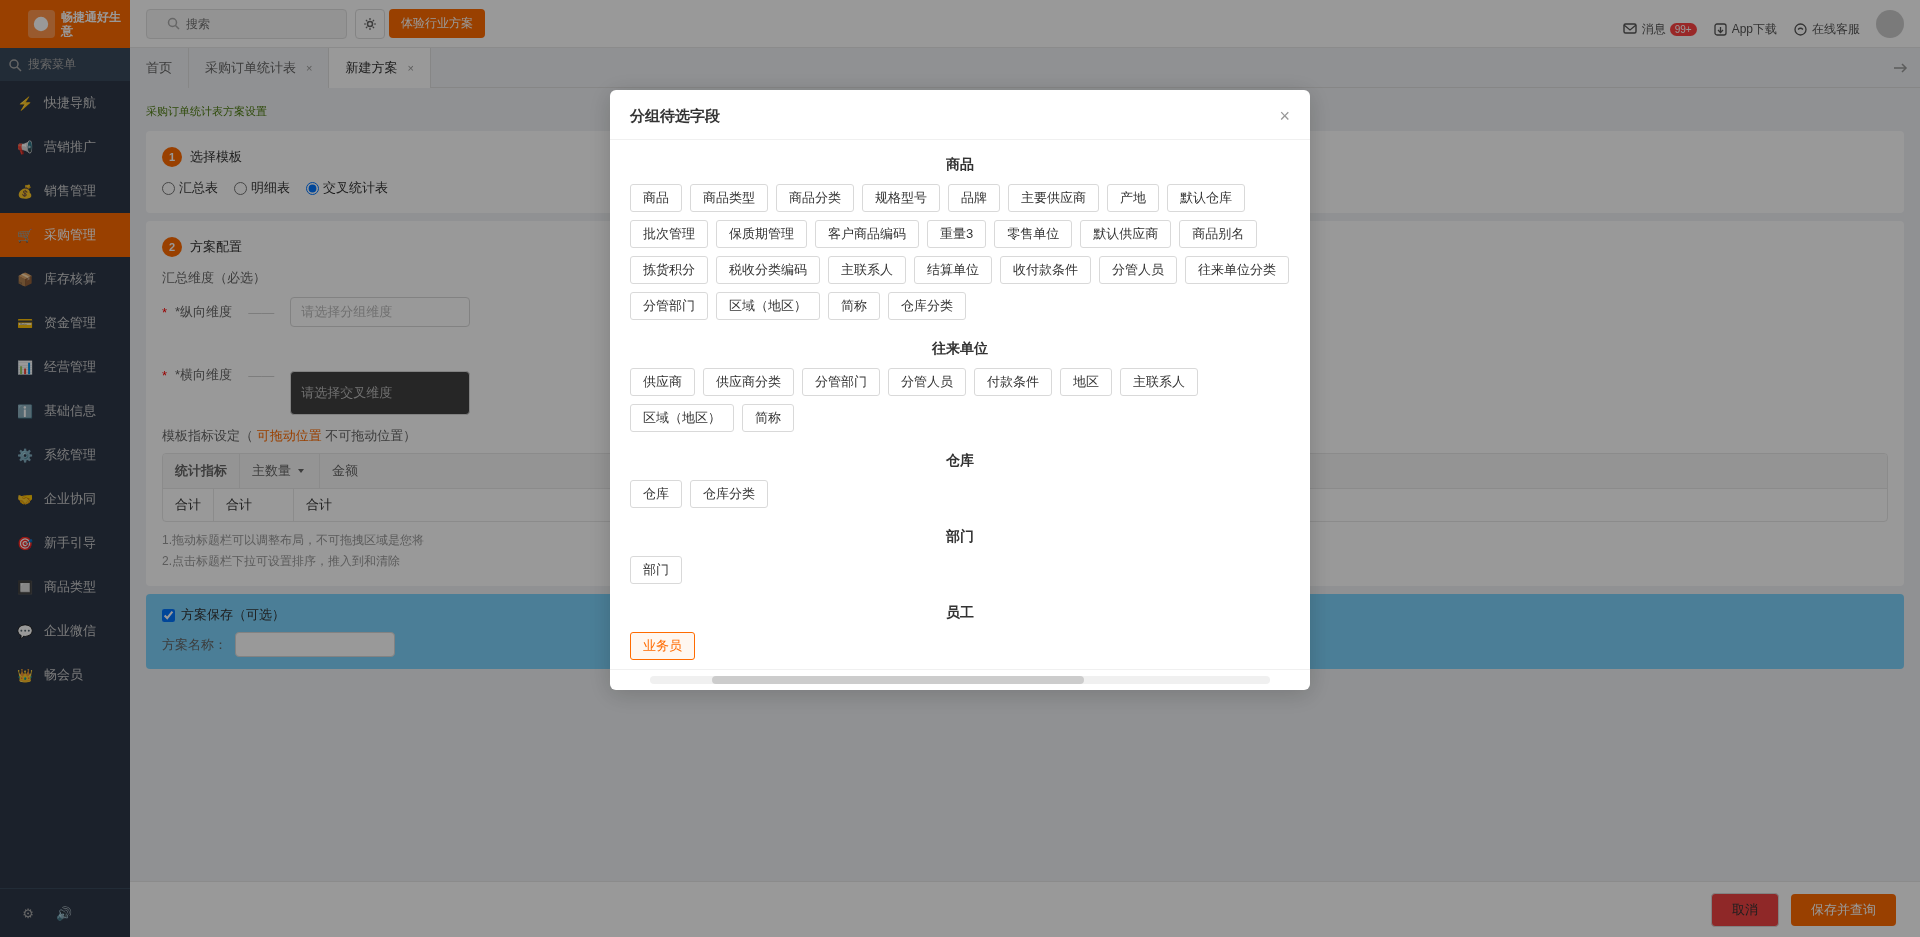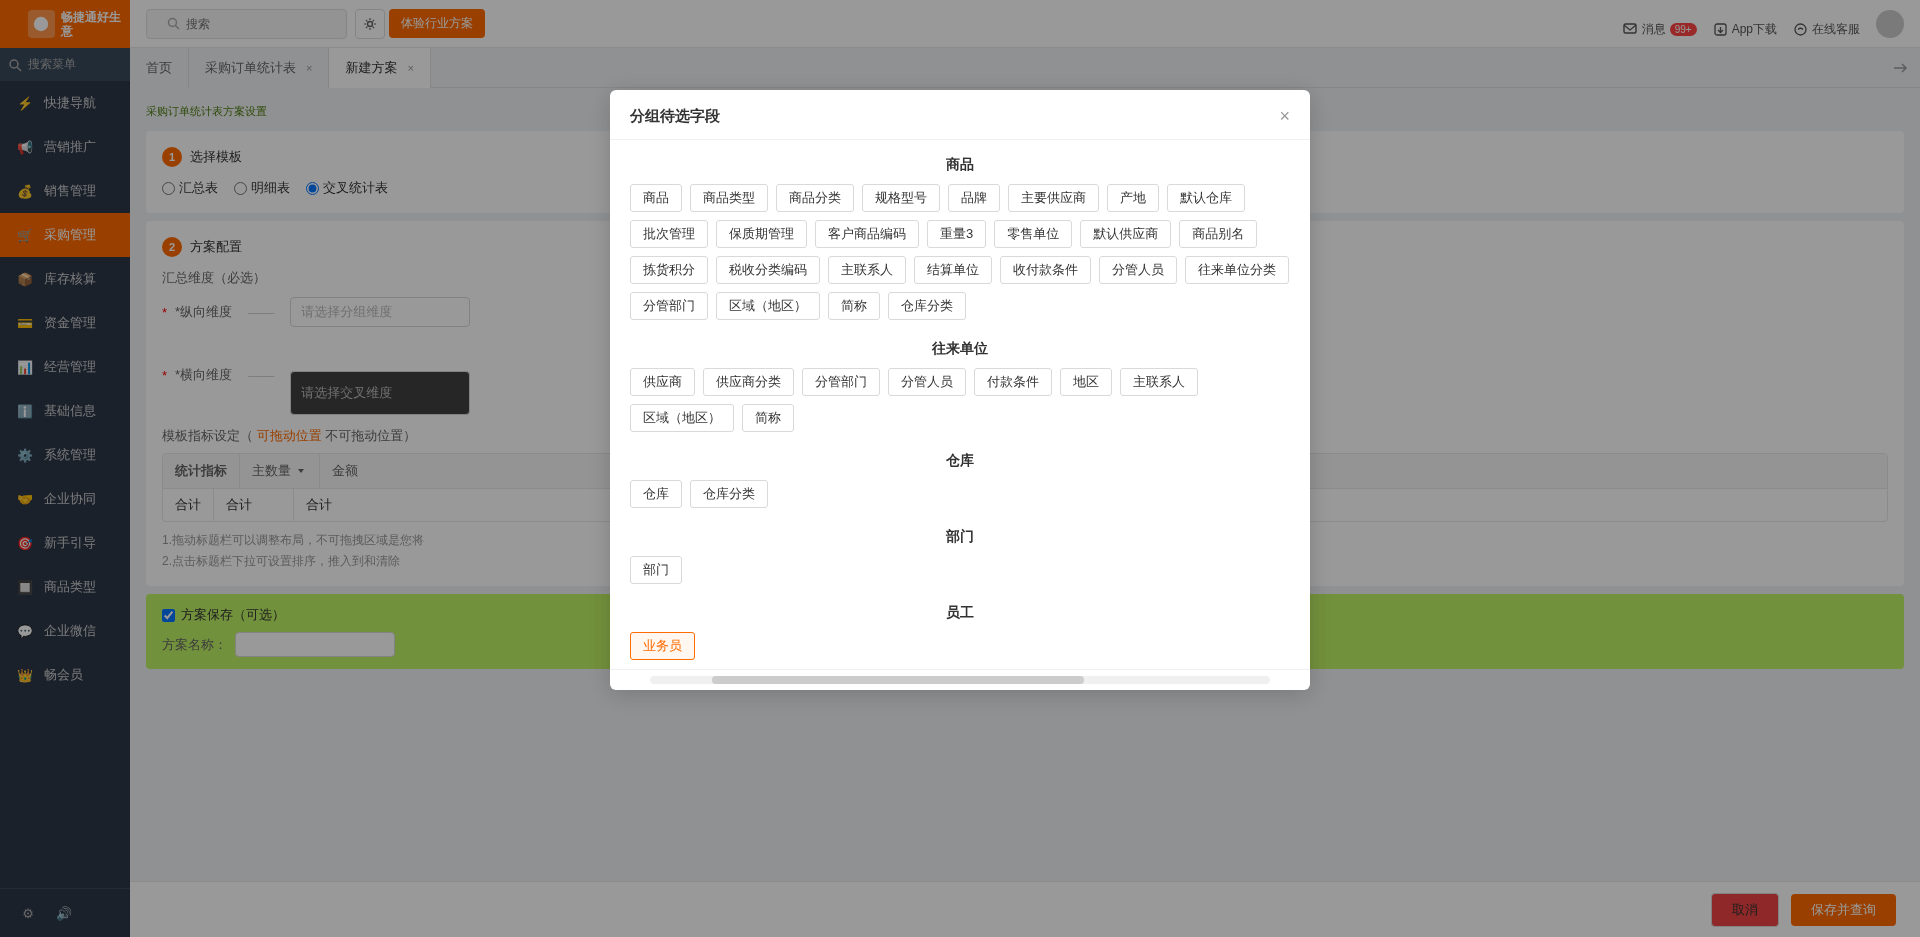--- a/index.html
+++ b/index.html
@@ -371,21 +371,21 @@
         <div style="padding:7px 12px;color:#333;font-size:13px;border-right:1px solid #e8e8e8;">合计</div>
         <div style="padding:7px 12px;color:#333;font-size:13px;border-right:1px solid #e8e8e8;min-width:80px;">合计</div>
         <div style="padding:7px 12px;color:#333;font-size:13px;min-width:80px;">合计</div>
       </div>
     </div>
 
     <div style="color:#999;font-size:12px;margin-top:10px;">1.拖动标题栏可以调整布局，不可拖拽区域是您将</div>
     <div style="color:#999;font-size:12px;margin-top:4px;">2.点击标题栏下拉可设置排序，推入到和清除</div>
   </div>
 
-  <div style="background:#bef264;border-radius:4px;padding:12px 16px;margin-bottom:8px;">
+  <div style="background:#7dd3fc;border-radius:4px;padding:12px 16px;margin-bottom:8px;">
     <div style="display:flex;align-items:center;gap:6px;">
       <input type="checkbox" checked="" style="">
       <span style="font-size:13px;">方案保存（可选）</span>
     </div>
     <div style="display:flex;align-items:center;gap:8px;margin-top:8px;">
       <span style="font-size:13px;color:#666;">方案名称：</span>
       <input type="text" style="border: 1px solid rgb(217, 217, 217); border-radius: 4px; padding: 4px 8px; width: 160px; font-size: 13px;">
     </div>
   </div>
 </div>

